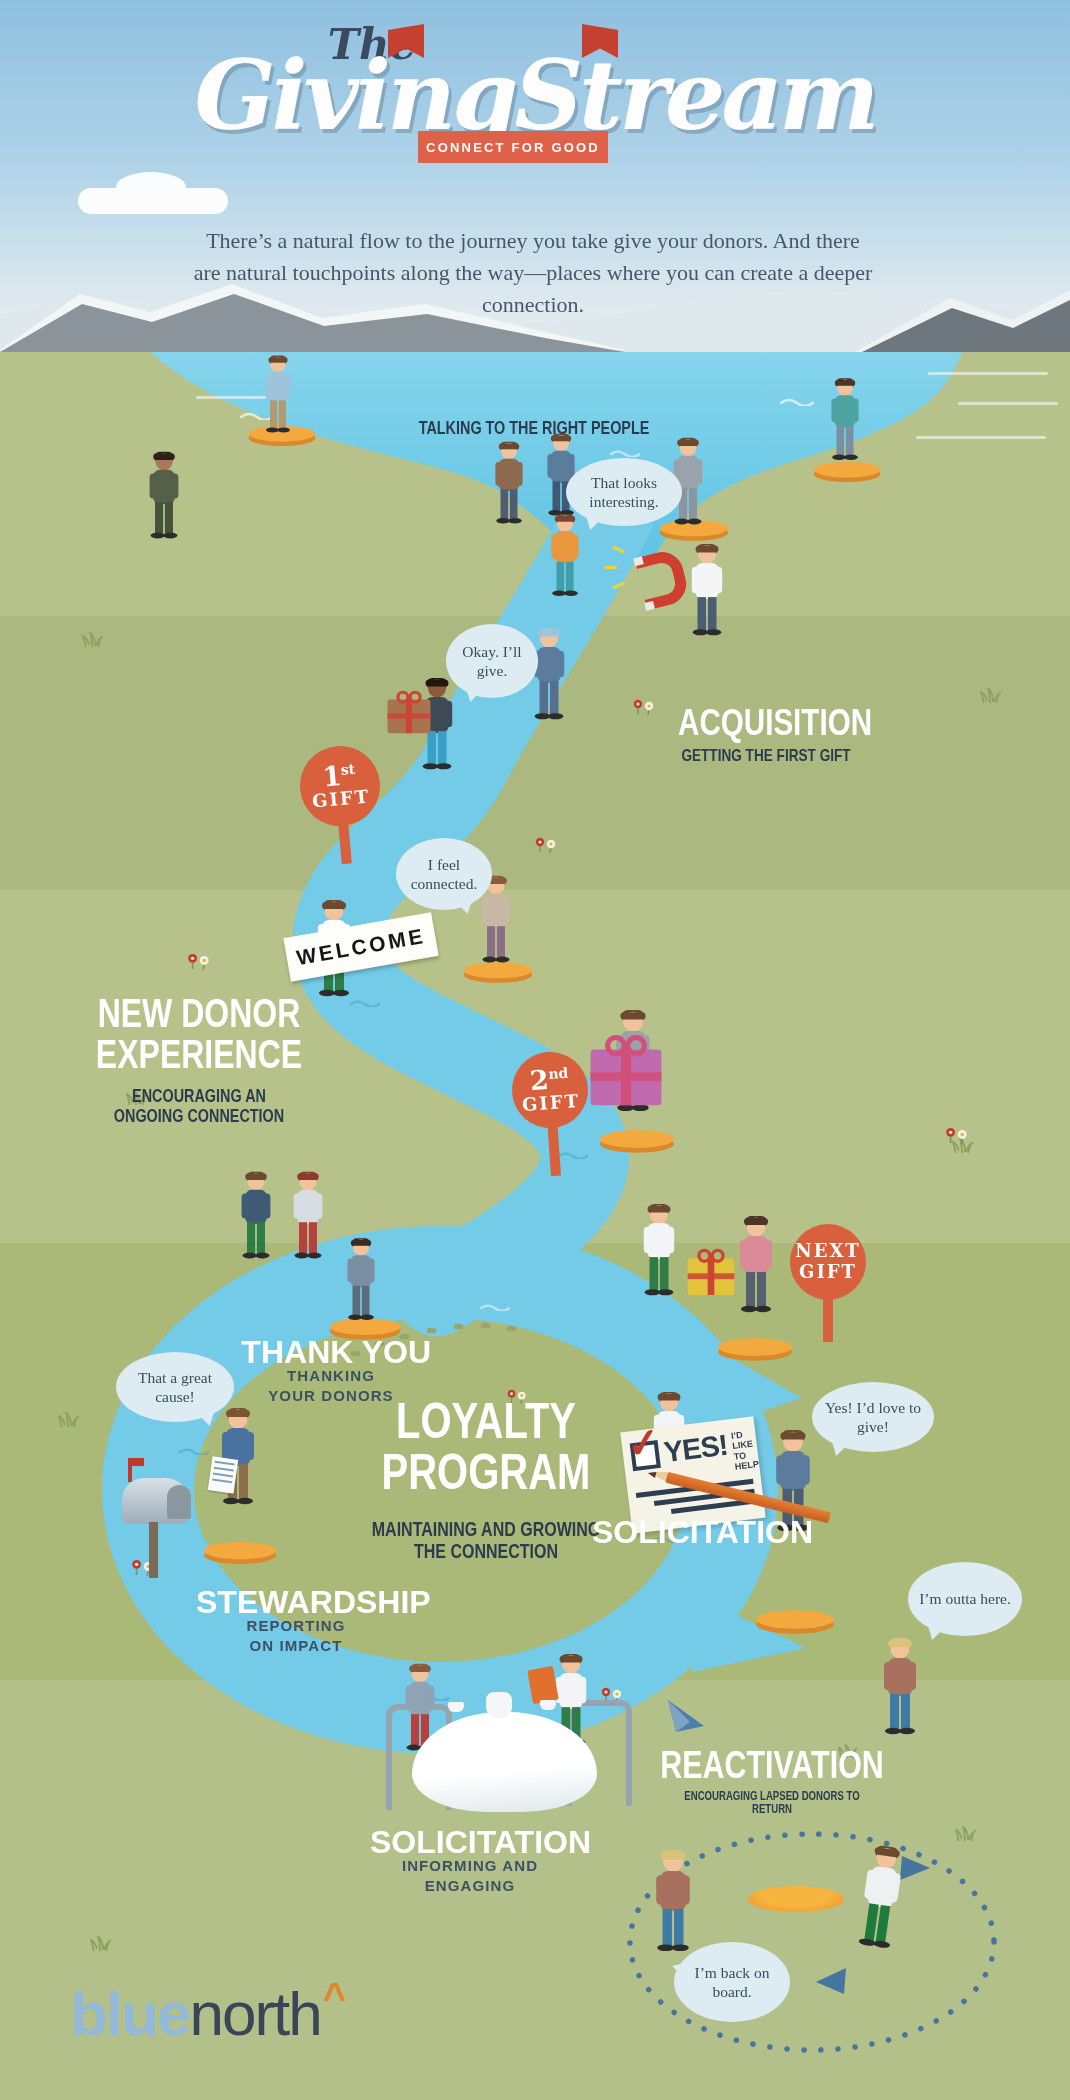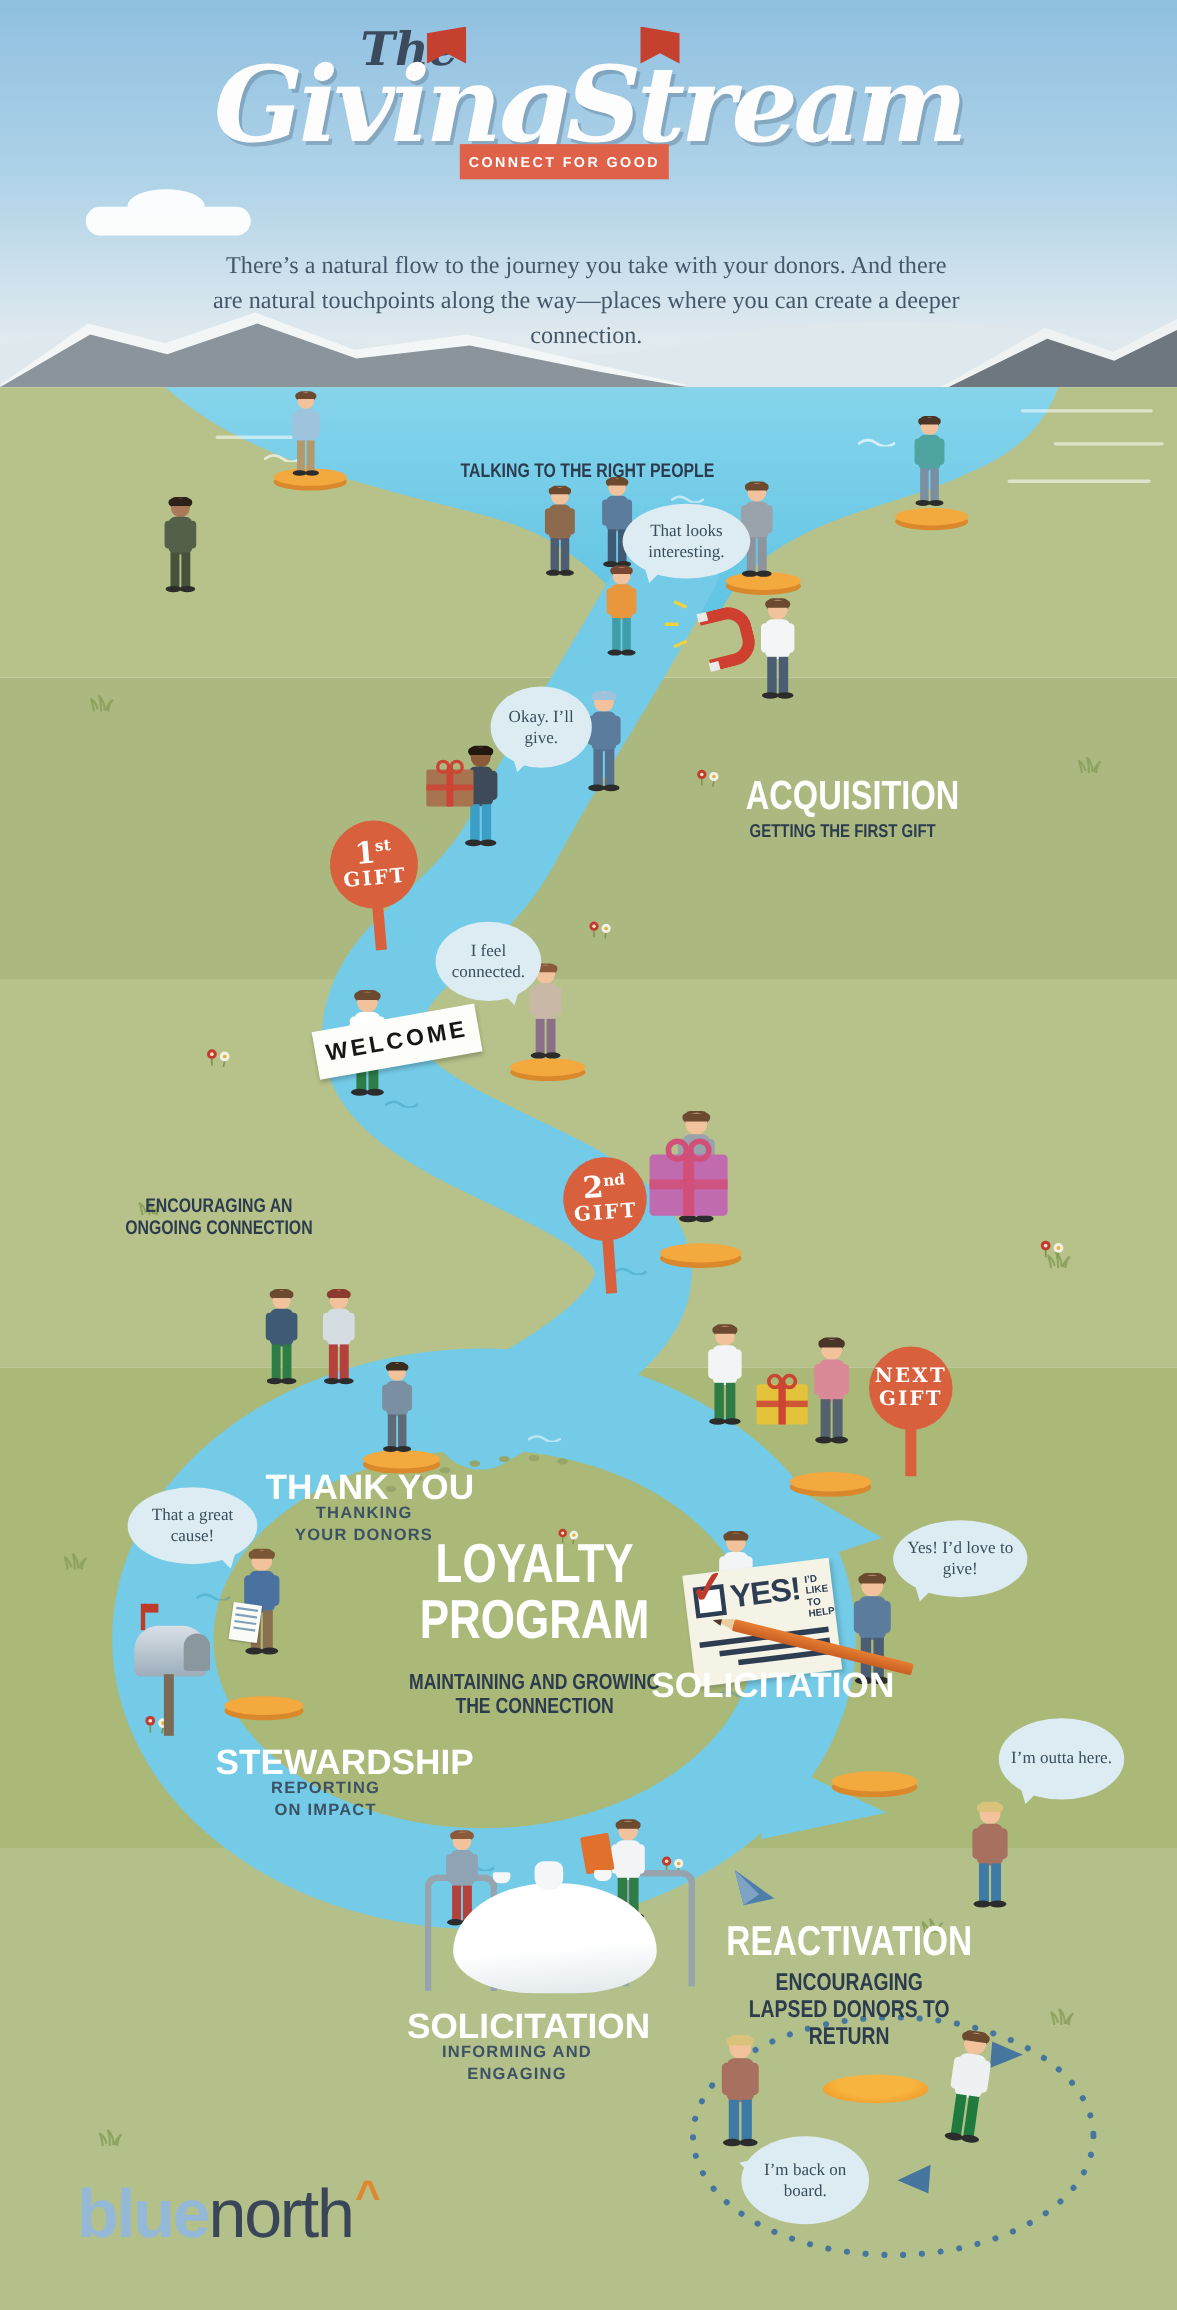--- a/index.html
+++ b/index.html
@@ -277,21 +277,21 @@
   <div class="streak" style="left:916px;top:436px;width:130px;"></div>
   <div class="streak" style="left:196px;top:396px;width:70px;"></div>
 
   <div class="title-the">The</div>
   <div class="title-main">GivingStream</div>
   <div class="ribbon">
     <span>CONNECT FOR GOOD</span>
   </div>
   <div class="ribbon-tail rt-l"></div>
   <div class="ribbon-tail rt-r"></div>
-  <p class="intro">There’s a natural flow to the journey you take with your donors. And there are natural touchpoints along the way—places where you can create a deeper connection.</p>
+  <p class="intro">There’s a natural flow to the journey you take give your donors. And there are natural touchpoints along the way—places where you can create a deeper connection.</p>
 
   <div class="stage-s" style="left:284px;top:418px;width:500px;font-size:18px;">
     <span class="cond">TALKING TO THE RIGHT PEOPLE</span>
   </div>
   <div class="bubble b-bl" style="left:566px;top:458px;width:96px;height:52px;">
     <span>That looks interesting.</span>
   </div>
 
   <svg class="pod" style="left:247px;top:424px;width:70px;height:23px;">
       <use href="#podium"></use>
@@ -368,20 +368,23 @@
   <div class="welcome">
     <span>WELCOME</span>
   </div>
   <svg class="pod" style="left:462px;top:960px;width:72px;height:24px;">
       <use href="#podium"></use>
     </svg>
   <svg class="fig" style="left:478px;top:874px;width:36px;height:90px;--shirt:#c9b8a6;--pants:#8a6f86;--hair:#8a5a3b;">
       <use href="#person"></use>
     </svg>
 
+  <div class="stage-t" style="left:49px;top:993px;width:300px;font-size:40px;">
+    <span class="cond">NEW DONOR EXPERIENCE</span>
+  </div>
   <div class="stage-s" style="left:74px;top:1086px;width:250px;font-size:18px;">
     <span class="cond">ENCOURAGING AN ONGOING CONNECTION</span>
   </div>
 
   <div class="gift-sign" style="left:512px;top:1052px;transform:rotate(-4deg);">
     <div class="stick" style="top:66px;height:58px;"></div>
     <div class="sign-circle" style="width:76px;height:76px;">
       <div class="sign-l1"><span>2</span><sup>nd</sup></div>
       <div class="sign-l2">GIFT</div>
     </div>
@@ -519,21 +522,21 @@
 
   <div class="bubble b-bl" style="left:908px;top:1562px;width:94px;height:58px;">
     <span>I’m outta here.</span>
   </div>
   <svg class="fig" style="left:880px;top:1636px;width:40px;height:100px;--shirt:#a8705f;--pants:#3d7ba6;--hair:#d9c27a;">
       <use href="#person"></use>
     </svg>
   <div class="stage-t" style="left:622px;top:1746px;width:300px;font-size:38px;">
     <span class="cond">REACTIVATION</span>
   </div>
-  <div class="stage-s" style="left:657px;top:1790px;width:230px;font-size:22px;">
+  <div class="stage-s" style="left:657px;top:1790px;width:230px;font-size:12px;">
     <span class="cond">ENCOURAGING LAPSED DONORS TO RETURN</span>
   </div>
   <svg class="fig" style="left:652px;top:1848px;width:42px;height:105px;--shirt:#a8705f;--pants:#3d7ba6;--hair:#d9c27a;">
       <use href="#person"></use>
     </svg>
   <svg class="fig" style="left:860px;top:1844px;width:42px;height:105px;--shirt:#eef1f2;--pants:#1f7a3d;transform:rotate(8deg);">
       <use href="#person"></use>
     </svg>
   <div class="frisbee"></div>
   <div class="bubble b-l" style="left:674px;top:1942px;width:96px;height:64px;">

